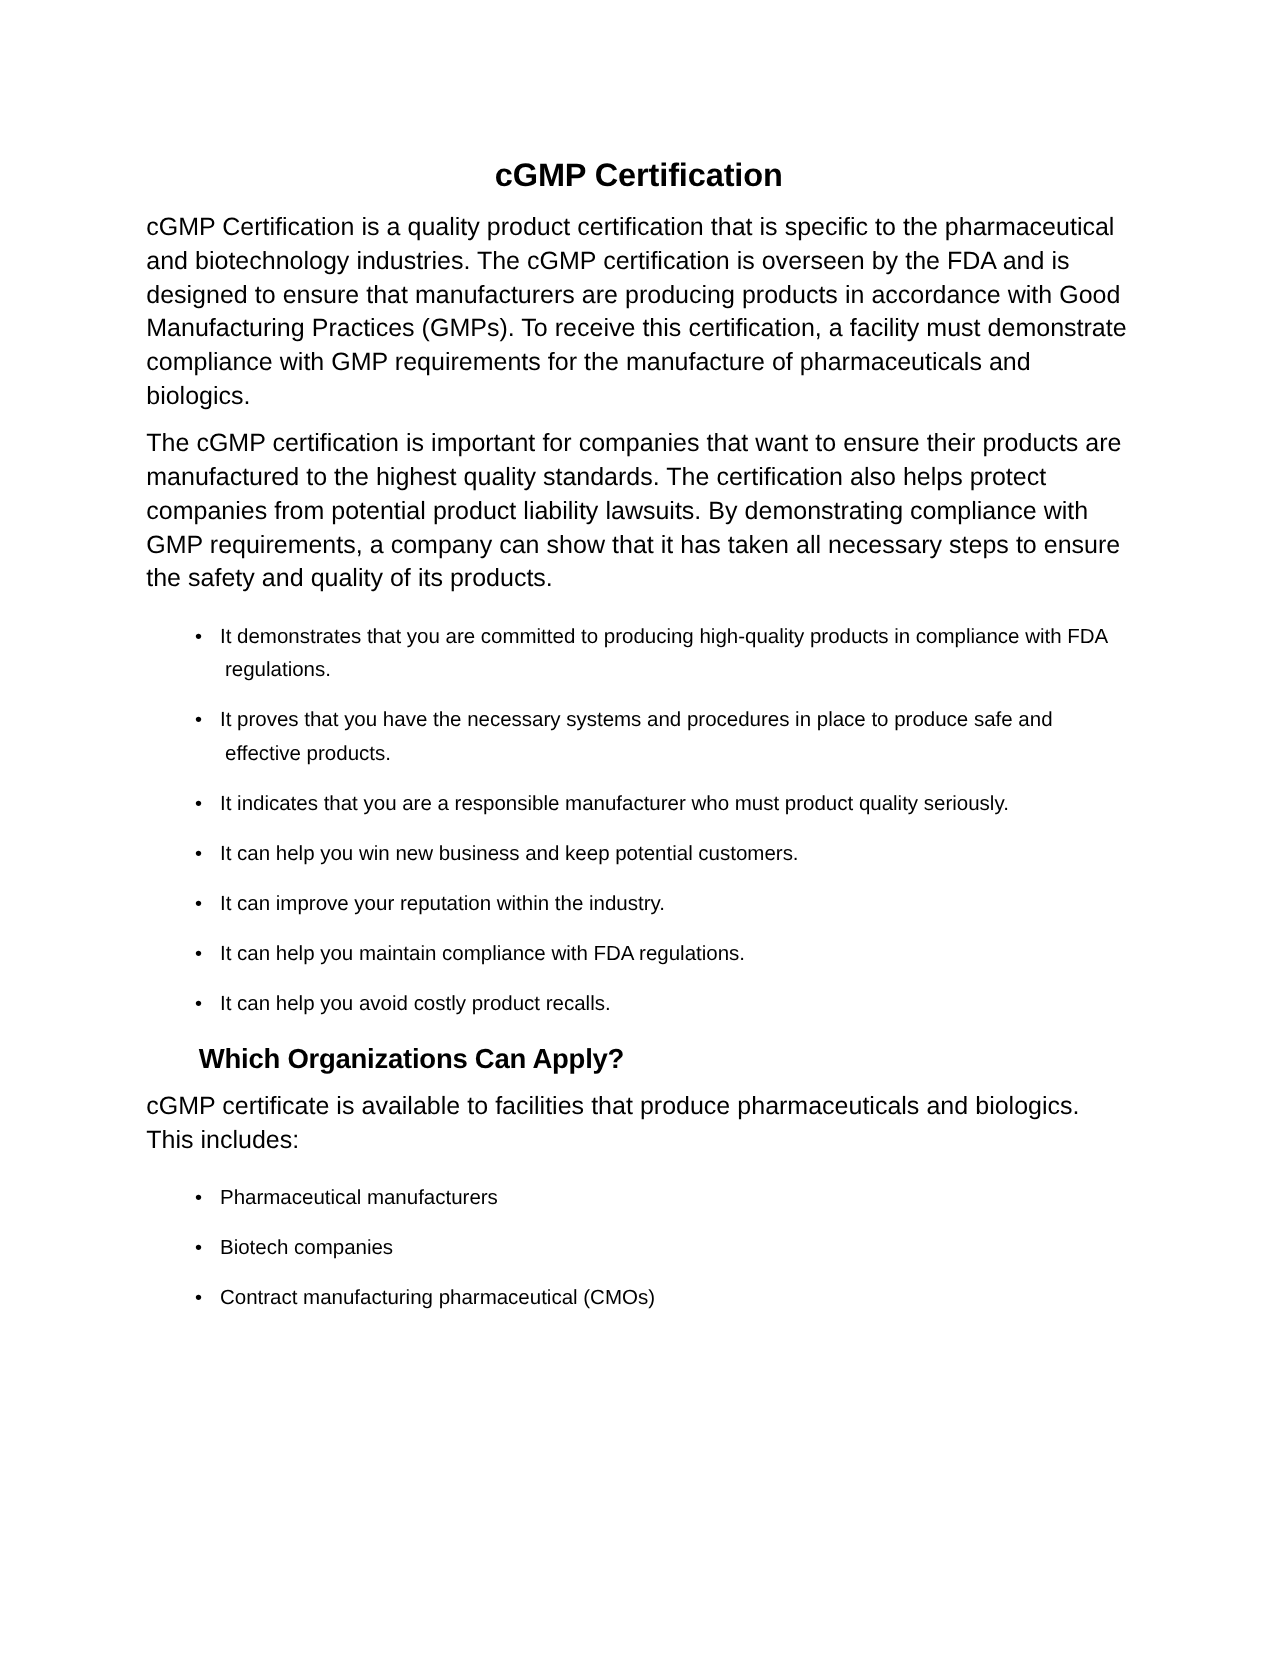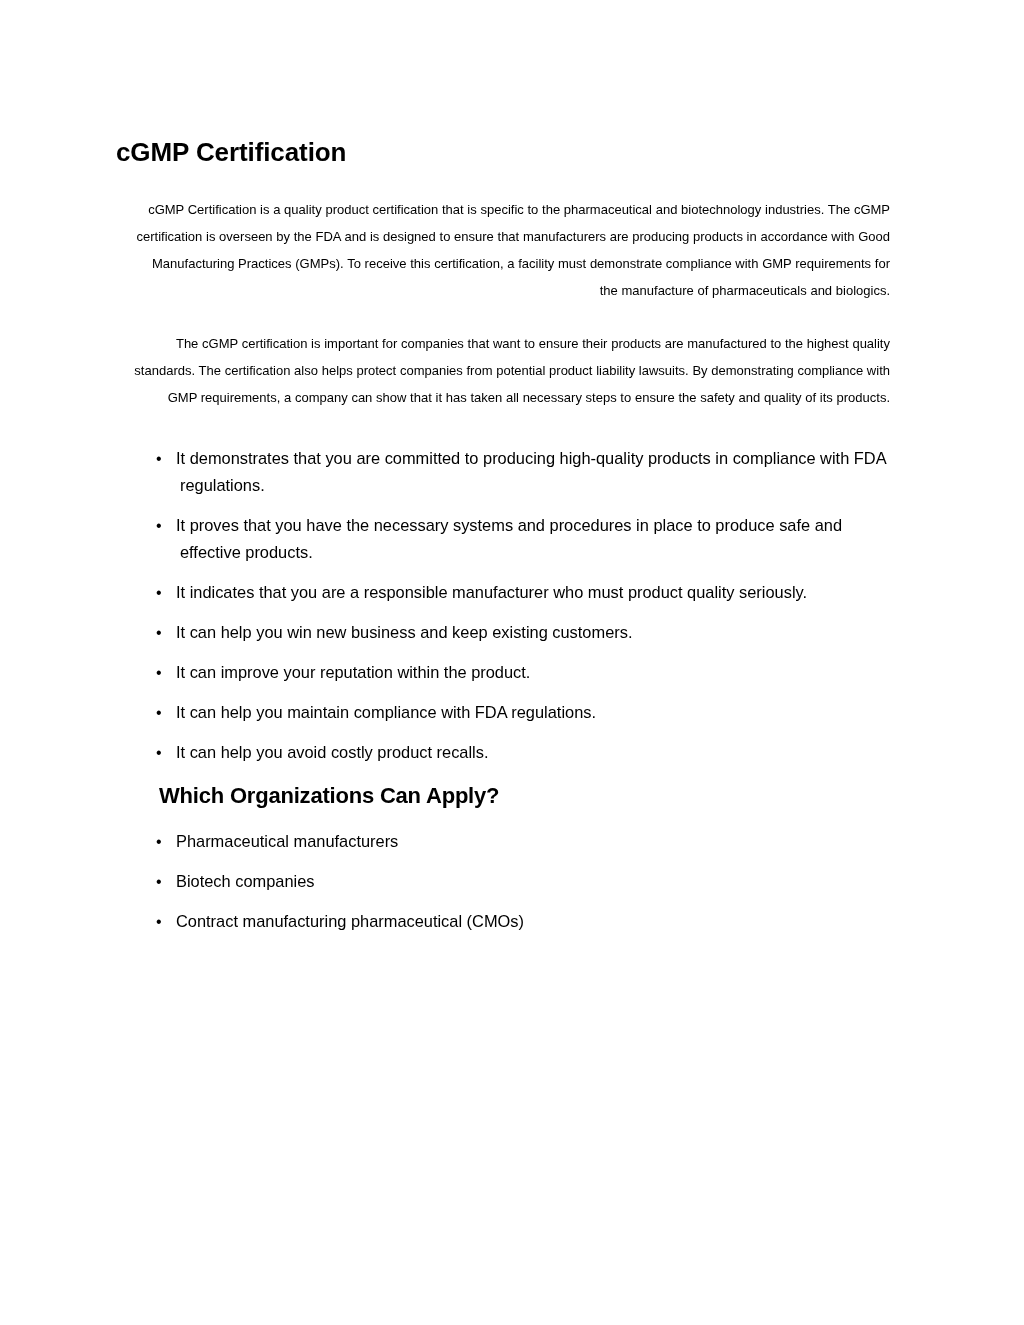--- a/index.html
+++ b/index.html
@@ -29,42 +29,42 @@
   .content {
     position: absolute;
     left: 116px;
     top: 124px;
     width: 790px;
   }
 
   .doc-title {
     font-size: 26px;
     font-weight: bold;
-    text-align: left;
+    text-align: center;
     letter-spacing: -0.1px;
     line-height: 32px;
-    margin: 12px 0 0 0;
+    margin: 0 0 0 0;
     padding-bottom: 12px;
   }
 
   .section-heading {
     font-size: 22px;
     font-weight: bold;
     line-height: 28px;
     letter-spacing: -0.2px;
     margin: 0;
     padding: 6px 0 10px 0;
   }
 
   .body-para {
-    font-size: 13px;
+    font-size: 20px;
     line-height: 27px;
-    margin: 16px;
+    margin: 1px;
     padding: 0 0 10px 0;
-    text-align: right;
+    text-align: left;
     word-spacing: 0.1px;
   }
 
   .bullet-list {
     list-style: none;
     margin: 0;
     padding: 8px 0 2px 0;
   }
 
   .bullet-item {
@@ -113,37 +113,38 @@
       <li class="bullet-item">
         <span class="bullet-marker">•</span>
         <span class="bullet-text">It proves that you have the necessary systems and procedures in place to produce safe and effective products.</span>
       </li>
       <li class="bullet-item">
         <span class="bullet-marker">•</span>
         <span class="bullet-text">It indicates that you are a responsible manufacturer who must product quality seriously.</span>
       </li>
       <li class="bullet-item">
         <span class="bullet-marker">•</span>
-        <span class="bullet-text">It can help you win new business and keep existing customers.</span>
+        <span class="bullet-text">It can help you win new business and keep potential customers.</span>
       </li>
       <li class="bullet-item">
         <span class="bullet-marker">•</span>
-        <span class="bullet-text">It can improve your reputation within the product.</span>
+        <span class="bullet-text">It can improve your reputation within the industry.</span>
       </li>
       <li class="bullet-item">
         <span class="bullet-marker">•</span>
         <span class="bullet-text">It can help you maintain compliance with FDA regulations.</span>
       </li>
       <li class="bullet-item">
         <span class="bullet-marker">•</span>
         <span class="bullet-text">It can help you avoid costly product recalls.</span>
       </li>
     </ul>
 
     <h2 class="section-heading" style="padding-top:14px;margin-left:43px;">Which Organizations Can Apply?</h2>
+    <p class="body-para">cGMP certificate is available to facilities that produce pharmaceuticals and biologics. This includes:</p>
     <ul class="bullet-list">
       <li class="bullet-item">
         <span class="bullet-marker">•</span>
         <span class="bullet-text">Pharmaceutical manufacturers</span>
       </li>
       <li class="bullet-item">
         <span class="bullet-marker">•</span>
         <span class="bullet-text">Biotech companies</span>
       </li>
       <li class="bullet-item">

